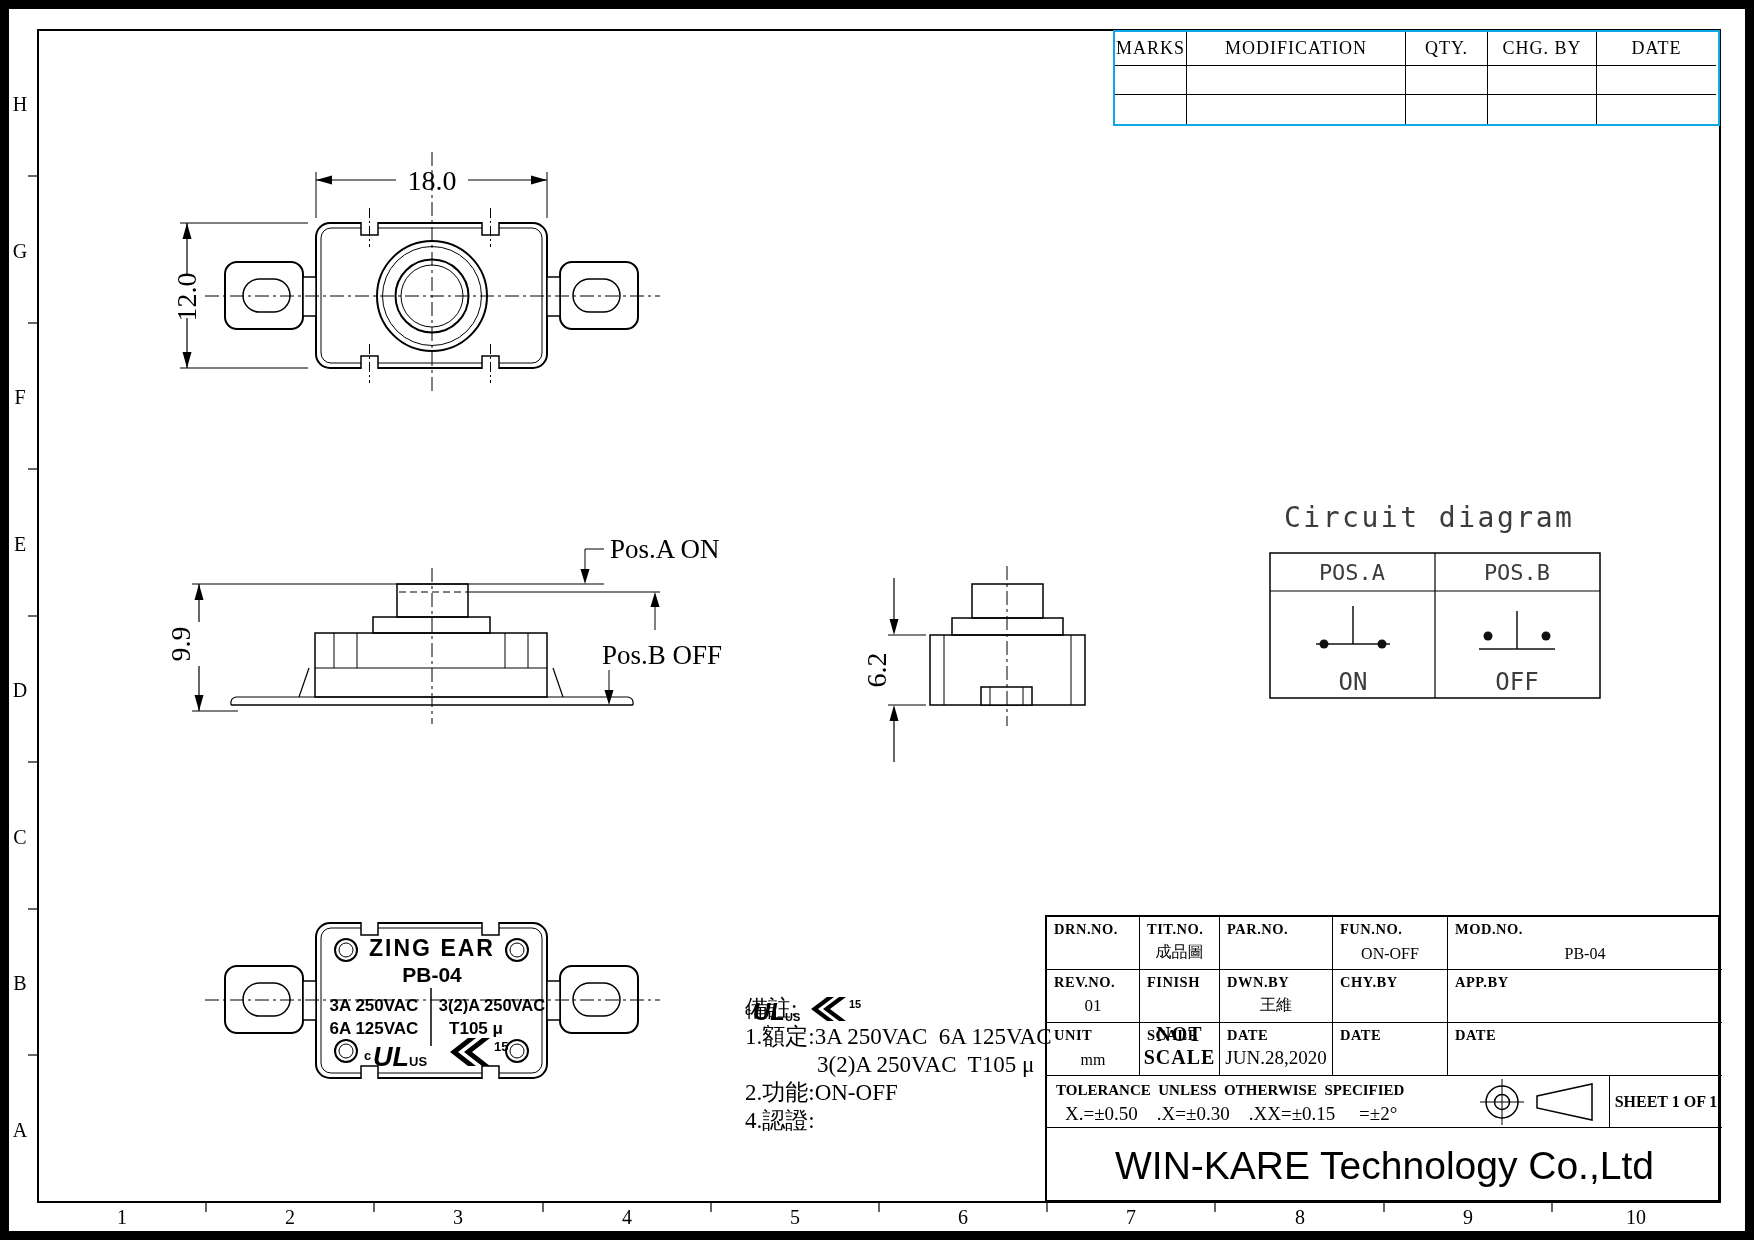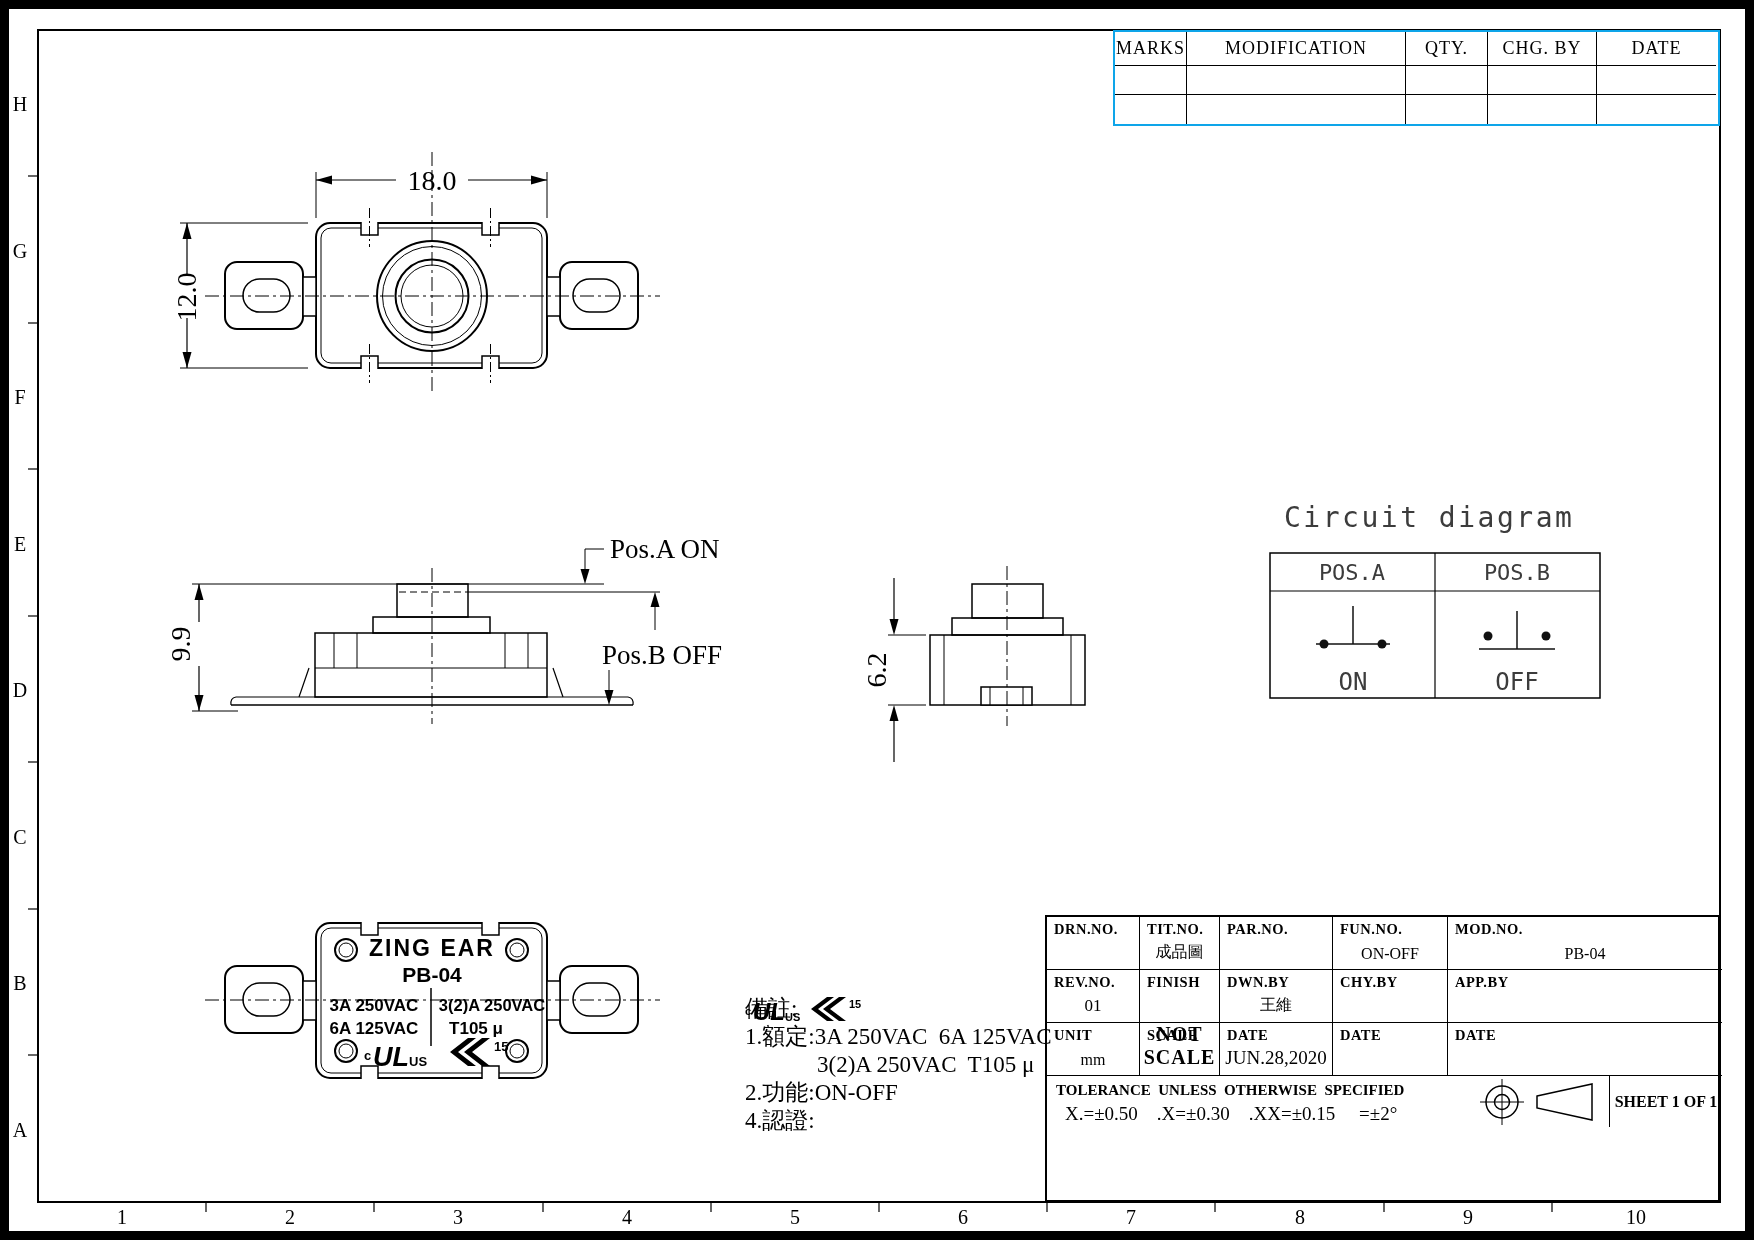--- a/index.html
+++ b/index.html
@@ -388,14 +388,17 @@
           <line x1="8" y1="24" x2="52" y2="24" stroke-width="1"></line>
           <line x1="30" y1="1" x2="30" y2="47" stroke-width="1"></line>
           <polygon points="65,18 120,6 120,42 65,30"></polygon>
         </g>
       </svg>
     </div>
     <div class="tb-cell" style="left:562px;top:158px;width:113px;height:52px">
       <span class="tb-sheet">SHEET 1 OF 1</span>
     </div>
 
+    <div class="tb-cell first-col" style="left:0;top:210px;width:675px;height:77px">
+      <span class="tb-company">WIN-KARE Technology Co.,Ltd</span>
+    </div>
   </div>
 </div>
 
 </body></html>

